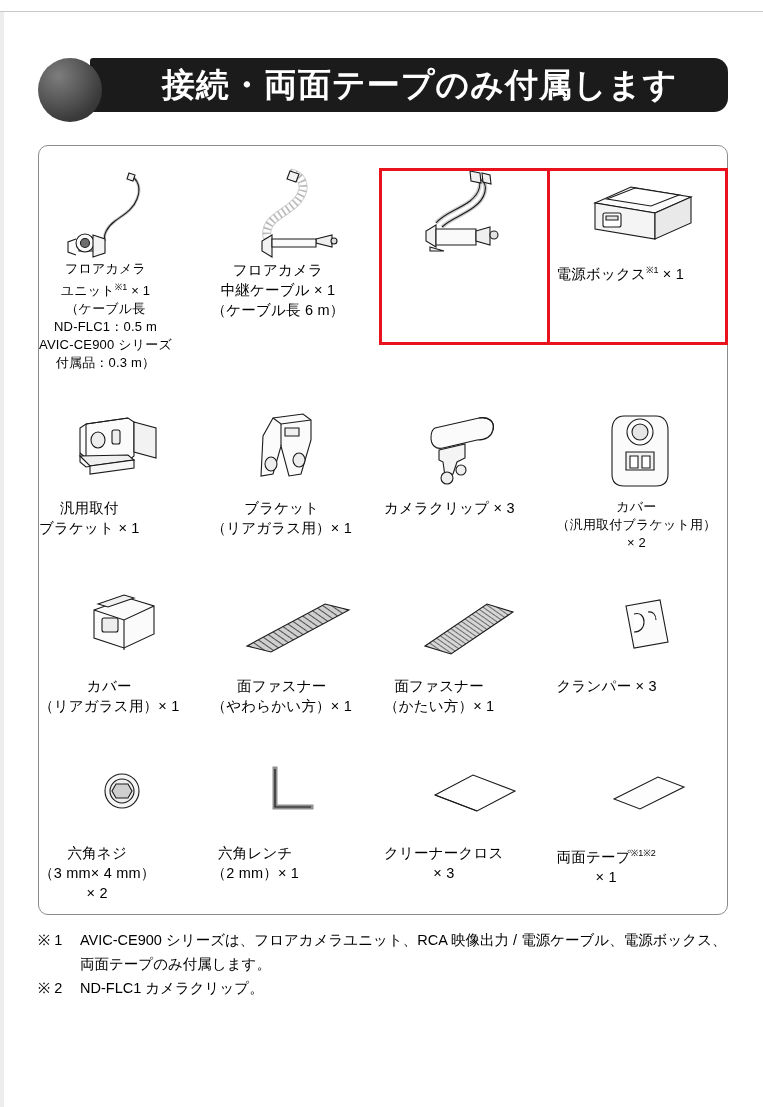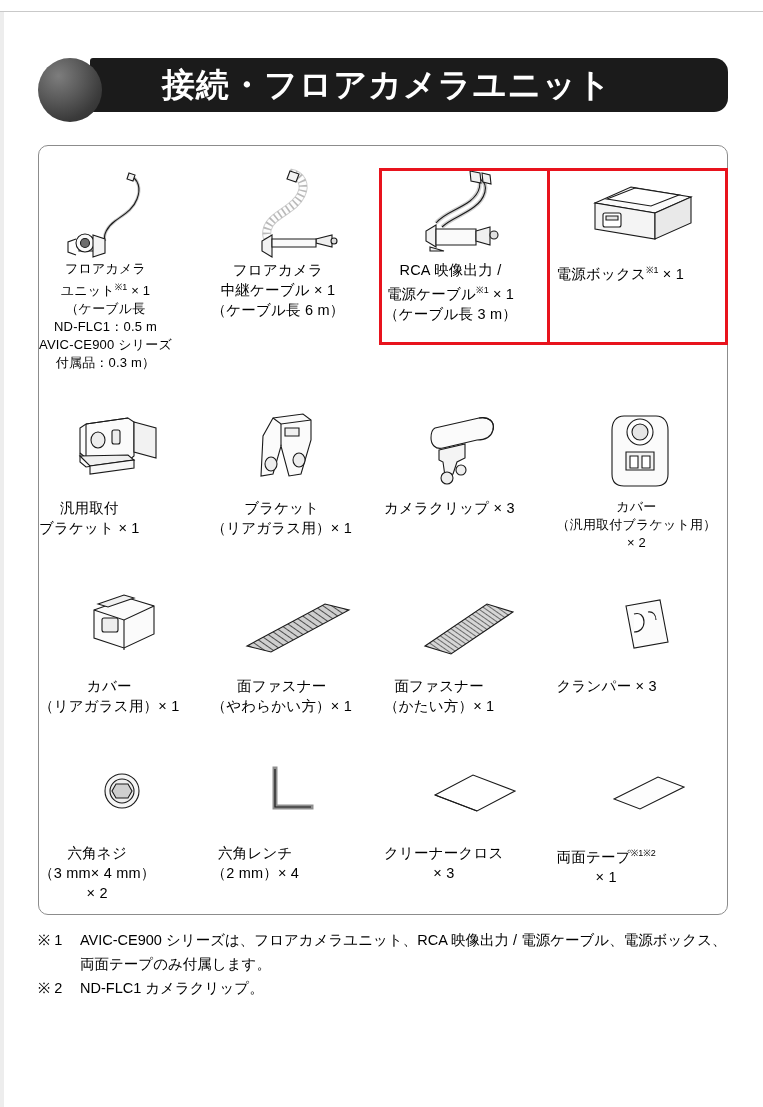--- a/index.html
+++ b/index.html
@@ -138,21 +138,21 @@
 </head>
 <body>
 
 <div class="page">
 
   <div class="top-rule"></div>
   <div class="left-edge"></div>
 
   <div class="title-wrap">
     <div class="title-bar">
-      <div class="title-text">接続・フロアカメラユニット</div>
+      <div class="title-text">接続・両面テープのみ付属します</div>
     </div>
     <div class="title-ball"></div>
   </div>
 
   <div class="panel">
 
     <div class="row" style="top:22px;">
 
       <div class="cell">
         <div class="art">
@@ -208,23 +208,20 @@
               <path d="M70 2 l10 2 1 10 -10 -2z" fill="#f0f0f0"></path>
               <path d="M82 4 l8 2 1 9 -8 -2z" fill="#f0f0f0"></path>
               <path d="M36 56 l-10 6 v10 l10 6z" fill="#f2f2f2"></path>
               <path d="M36 60 h40 v16 h-40z" fill="#fafafa"></path>
               <path d="M76 62 l14 -4 v18 l-14 -4z" fill="#efefef"></path>
               <circle cx="94" cy="66" r="4" fill="#e2e2e2"></circle>
               <path d="M30 78 l14 4 h-14z" fill="#eee"></path>
             </g>
           </svg>
         </div>
-        <div class="cap">RCA 映像出力 /
-電源ケーブル<span class="sup">※1</span> × 1
-（ケーブル長 3 m）</div>
       </div>
 
       <div class="cell">
         <div class="art">
           <svg width="140" height="90" viewBox="0 0 140 90">
             <g fill="none" stroke="#1a1a1a" stroke-width="1.1">
               <path d="M22 34 l36 -16 l60 10 l-36 16z" fill="#fbfbfb"></path>
               <path d="M22 34 v26 l60 10 v-26z" fill="#f4f4f4"></path>
               <path d="M82 44 l36 -16 v26 l-36 16z" fill="#e9e9e9"></path>
               <path d="M34 30 l28 -11 l44 7 l-28 11z" fill="#ffffff"></path>
@@ -397,21 +394,21 @@
       <div class="cell">
         <div class="art">
           <svg width="150" height="92" viewBox="0 0 150 92">
             <g fill="none" stroke="#1a1a1a" stroke-width="1.4">
               <path d="M52 18 v38 h36" stroke-width="5" stroke="#8f8f8f" stroke-linecap="square"></path>
               <path d="M52 18 v38 h36" stroke-width="1.2" stroke="#1a1a1a" fill="none"></path>
             </g>
           </svg>
         </div>
         <div class="cap">六角レンチ
-（2 mm）× 4</div>
+（2 mm）× 1</div>
       </div>
 
       <div class="cell">
         <div class="art">
           <svg width="150" height="92" viewBox="0 0 150 92">
             <g fill="none" stroke="#1a1a1a" stroke-width="1.1">
               <path d="M40 44 l38 -20 l42 16 l-38 20z" fill="#ffffff"></path>
               <path d="M40 44 l42 16 "></path>
             </g>
           </svg>

